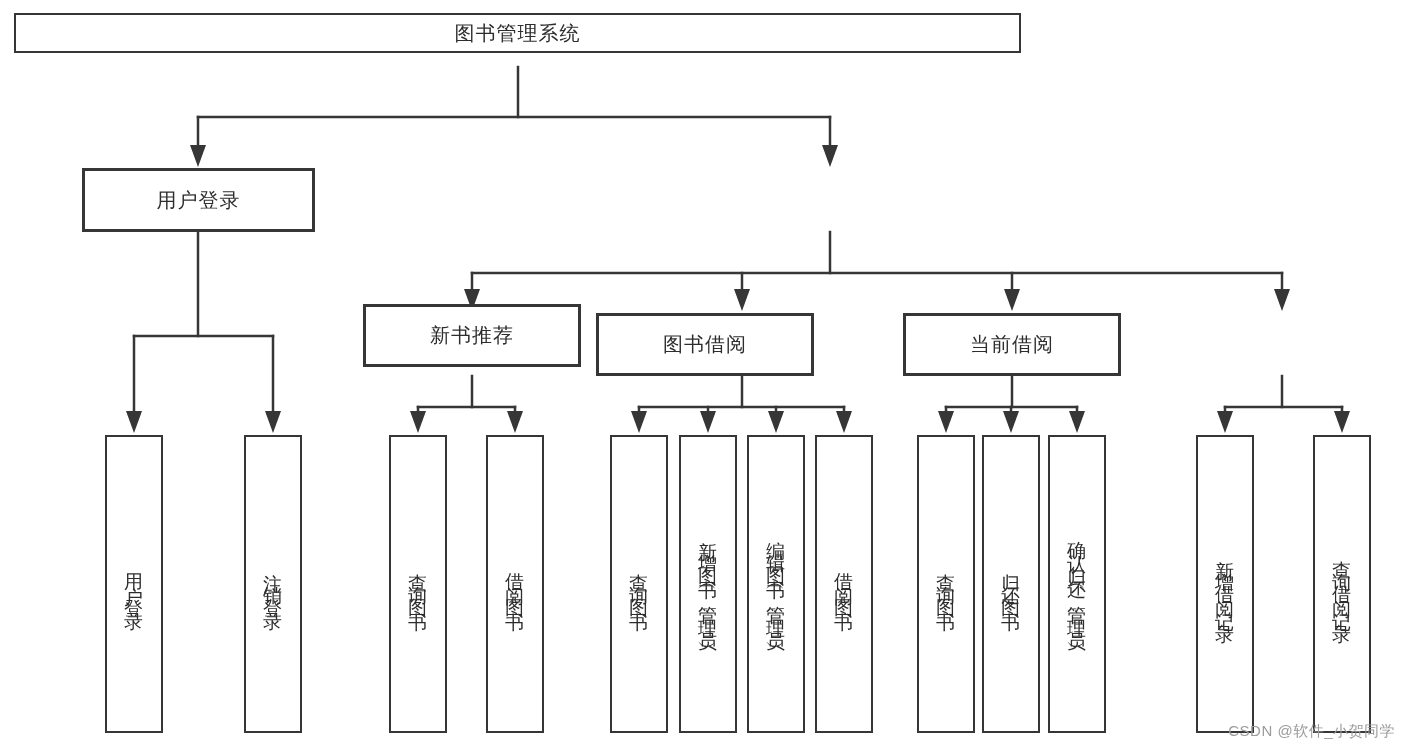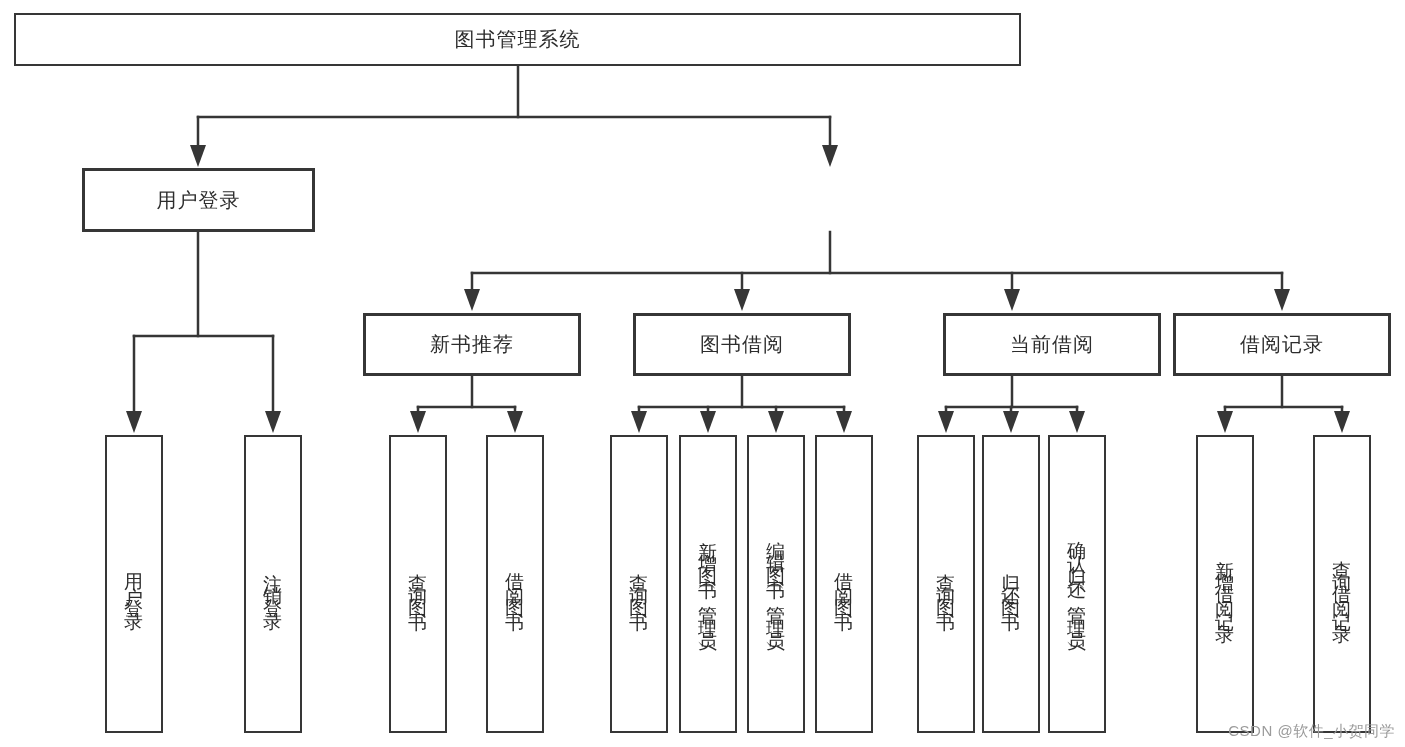--- a/index.html
+++ b/index.html
@@ -124,39 +124,36 @@
       <polygon points="768,411 784,411 776,433"></polygon>
       <polygon points="836,411 852,411 844,433"></polygon>
       <polygon points="938,411 954,411 946,433"></polygon>
       <polygon points="1003,411 1019,411 1011,433"></polygon>
       <polygon points="1069,411 1085,411 1077,433"></polygon>
       <polygon points="1217,411 1233,411 1225,433"></polygon>
       <polygon points="1334,411 1350,411 1342,433"></polygon>
     </g>
   </svg>
 
-  <div class="node root" style="left:14px; top:13px; width:1007px; height:53px;">
+  <div class="node root" style="left:14px; top:13px; width:1007px; height:40px;">
     <span class="hlabel">图书管理系统</span>
   </div>
 
   <div class="node" style="left:82px; top:168px; width:233px; height:64px;">
     <span class="hlabel">用户登录</span>
   </div>
 
-  <div class="node" style="left:363px; top:313px; width:218px; height:63px;">
+  <div class="node" style="left:363px; top:304px; width:218px; height:63px;">
     <span class="hlabel">新书推荐</span>
   </div>
-  <div class="node" style="left:633px; top:313px; width:218px; height:63px;">
+  <div class="node" style="left:596px; top:313px; width:218px; height:63px;">
     <span class="hlabel">图书借阅</span>
   </div>
-  <div class="node" style="left:903px; top:313px; width:218px; height:63px;margin-left:40px;">
+  <div class="node" style="left:903px; top:313px; width:218px; height:63px;">
     <span class="hlabel">当前借阅</span>
-  </div>
-  <div class="node" style="left:1173px; top:313px; width:218px; height:63px;">
-    <span class="hlabel">借阅记录</span>
   </div>
 
   <div class="node leaf" style="left:105px; top:435px; width:58px; height:298px;">
     <span class="vlabel">用户登录</span>
   </div>
   <div class="node leaf" style="left:244px; top:435px; width:58px; height:298px;">
     <span class="vlabel">注销登录</span>
   </div>
 
   <div class="node leaf" style="left:389px; top:435px; width:58px; height:298px;">

